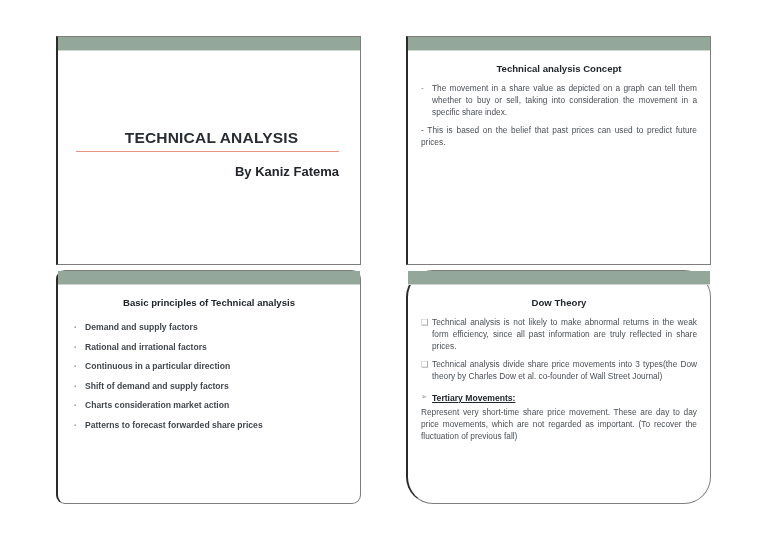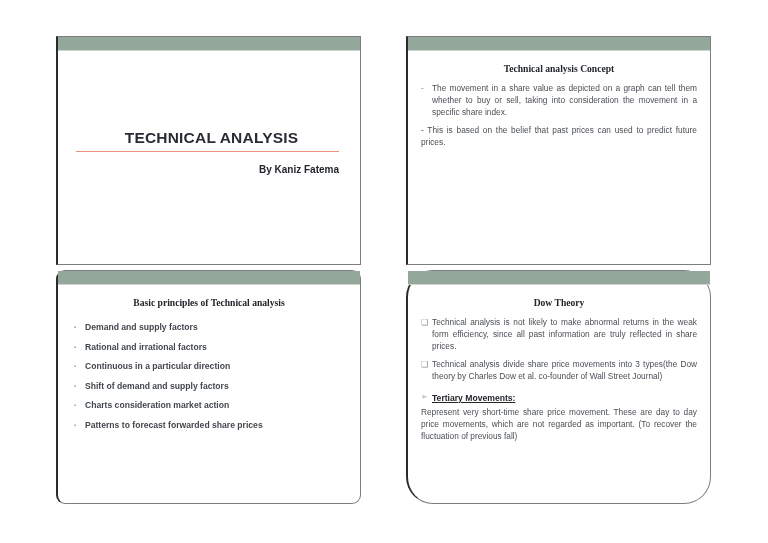--- a/index.html
+++ b/index.html
@@ -61,40 +61,39 @@
     margin: 0 0 4px 0;
     padding-left: 8px;
   }
   .title-rule {
     height: 1px;
     background: #e79383;
     margin: 0 0 12px 0;
   }
   .author {
     text-align: right;
-    font-size: 10px;
+    font-size: 13px;
     font-weight: bold;
     color: #22262b;
     margin-bottom: 5px;
   }
   .affiliation {
     text-align: right;
     font-size: 9px;
     color: #70757c;
   }
 
   
   .slide-heading {
     text-align: center;
     font-size: 9.6px;
     font-weight: bold;
     color: #22262b;
     padding: 12px 14px 0 14px;
     margin: 0;
-    font-family: Liberation Serif, serif;
   }
   .content {
     padding: 9px 13px 0 13px;
     color: #4a4f55;
     font-size: 8.3px;
     line-height: 1.42;
   }
   .para {
     margin: 0 0 7px 0;
     text-align: justify;

